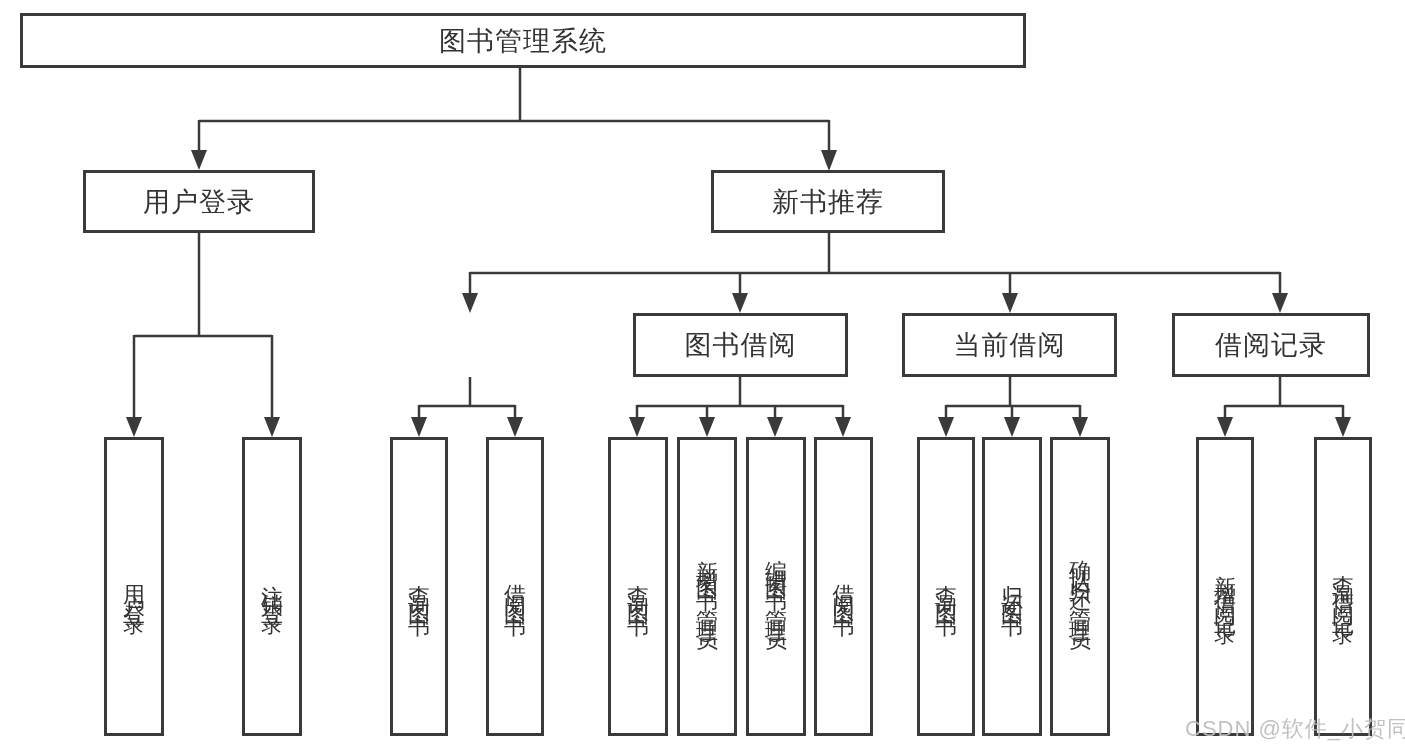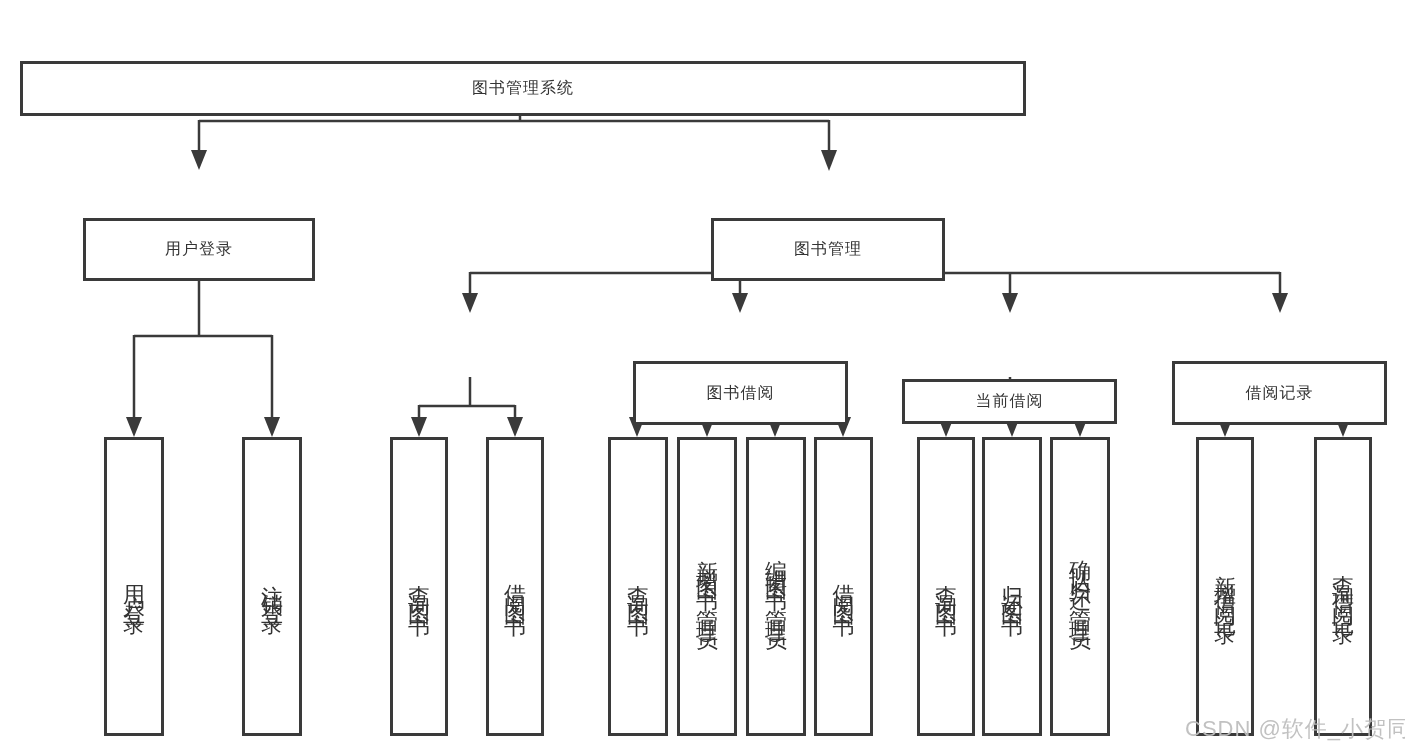--- a/index.html
+++ b/index.html
@@ -16,21 +16,21 @@
     position: absolute;
     box-sizing: border-box;
     background: #ffffff;
     border: 3px solid #3a3a3a;
     color: #333333;
     display: flex;
     align-items: center;
     justify-content: center;
     z-index: 2;
   }
-  .hbox { font-size: 16px; letter-spacing: 1px; margin-top: 48px; }
+  .hbox { font-size: 27px; letter-spacing: 1px; }
   .vbox {
     writing-mode: vertical-rl;
     text-orientation: mixed;
     font-size: 22px;
     letter-spacing: 10px;
     line-height: 1;
     padding: 6px 0;
   }
   .watermark {
     position: absolute;
@@ -120,30 +120,30 @@
   </svg>
 
   <div class="box hbox" style="left:20px; top:13px; width:1006px; height:55px;">
     <span>图书管理系统</span>
   </div>
 
   <div class="box hbox" style="left:83px; top:170px; width:232px; height:63px;">
     <span>用户登录</span>
   </div>
   <div class="box hbox" style="left:711px; top:170px; width:234px; height:63px;">
-    <span>图书管理</span>
+    <span>新书推荐</span>
   </div>
 
   <div class="box hbox" style="left:633px; top:313px; width:215px; height:64px;font-family:Liberation Serif, serif;">
     <span>图书借阅</span>
   </div>
-  <div class="box hbox" style="left:902px; top:331px; width:215px; height:45px;text-align:right;">
+  <div class="box hbox" style="left:902px; top:313px; width:215px; height:64px;text-align:right;">
     <span>当前借阅</span>
   </div>
-  <div class="box hbox" style="left:1172px; top:313px; width:215px; height:64px;">
+  <div class="box hbox" style="left:1172px; top:313px; width:198px; height:64px;">
     <span>借阅记录</span>
   </div>
 
   <div class="box vbox" style="left:104px; top:437px; width:60px; height:299px;">
     <span>用户登录</span>
   </div>
   <div class="box vbox" style="left:242px; top:437px; width:60px; height:299px;">
     <span>注销登录</span>
   </div>
 

